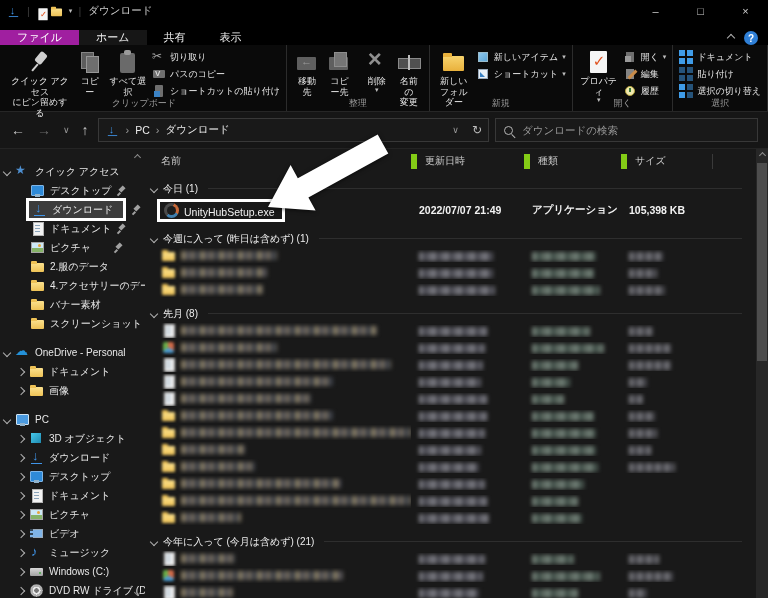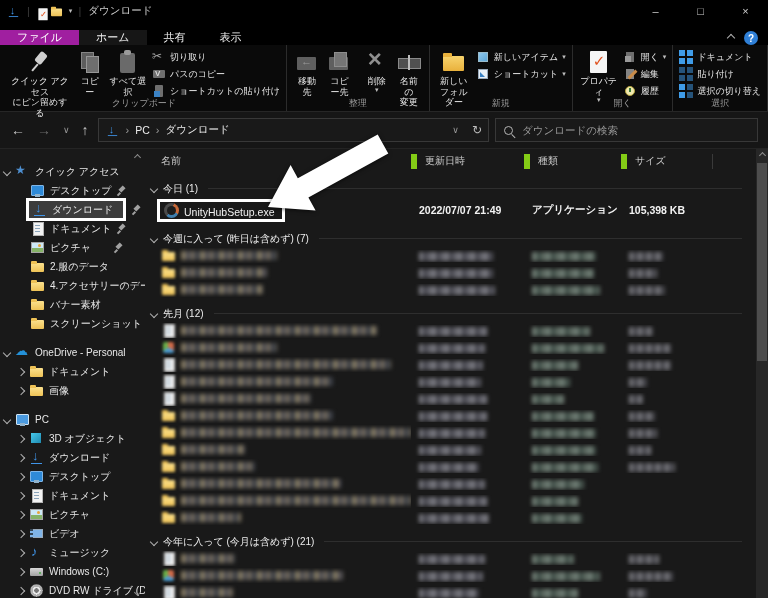--- a/index.html
+++ b/index.html
@@ -507,21 +507,21 @@
                 <span>UnityHubSetup.exe</span>
               </span>
             </div>
             <div class="fcell pad">2022/07/07 21:49</div>
             <div class="fcell pad">アプリケーション</div>
             <div class="fcell pad">105,398 KB</div>
             <div class="fcell"></div>
           </div>
           <div class="fgroup-header">
             <span class="xp down"></span>
-            <span>今週に入って (昨日は含めず) (7)</span>
+            <span>今週に入って (昨日は含めず) (1)</span>
             <span class="fgroup-line"></span>
           </div>
           <div class="frow blurred">
             <div class="fcell name">
               <span class="ic ic-folder"></span>
               <span class="redact rd-name" style="width: 96px;"></span>
             </div>
             <div class="fcell pad"><span class="redact rd-date" style="width: 74px;"></span></div>
             <div class="fcell pad"><span class="redact rd-type" style="width: 64px;"></span></div>
             <div class="fcell pad"><span class="redact rd-size" style="width: 34px;"></span></div>
@@ -542,21 +542,21 @@
               <span class="ic ic-folder"></span>
               <span class="redact rd-name" style="width: 82px;"></span>
             </div>
             <div class="fcell pad"><span class="redact rd-date" style="width: 76px;"></span></div>
             <div class="fcell pad"><span class="redact rd-type" style="width: 68px;"></span></div>
             <div class="fcell pad"><span class="redact rd-size" style="width: 36px;"></span></div>
             <div class="fcell"></div>
           </div>
           <div class="fgroup-header">
             <span class="xp down"></span>
-            <span>先月 (12)</span>
+            <span>先月 (8)</span>
             <span class="fgroup-line"></span>
           </div>
           <div class="frow blurred">
             <div class="fcell name">
               <span class="ic ic-file"></span>
               <span class="redact rd-name" style="width: 196px;"></span>
             </div>
             <div class="fcell pad"><span class="redact rd-date" style="width: 68px;"></span></div>
             <div class="fcell pad"><span class="redact rd-type" style="width: 58px;"></span></div>
             <div class="fcell pad"><span class="redact rd-size" style="width: 24px;"></span></div>

